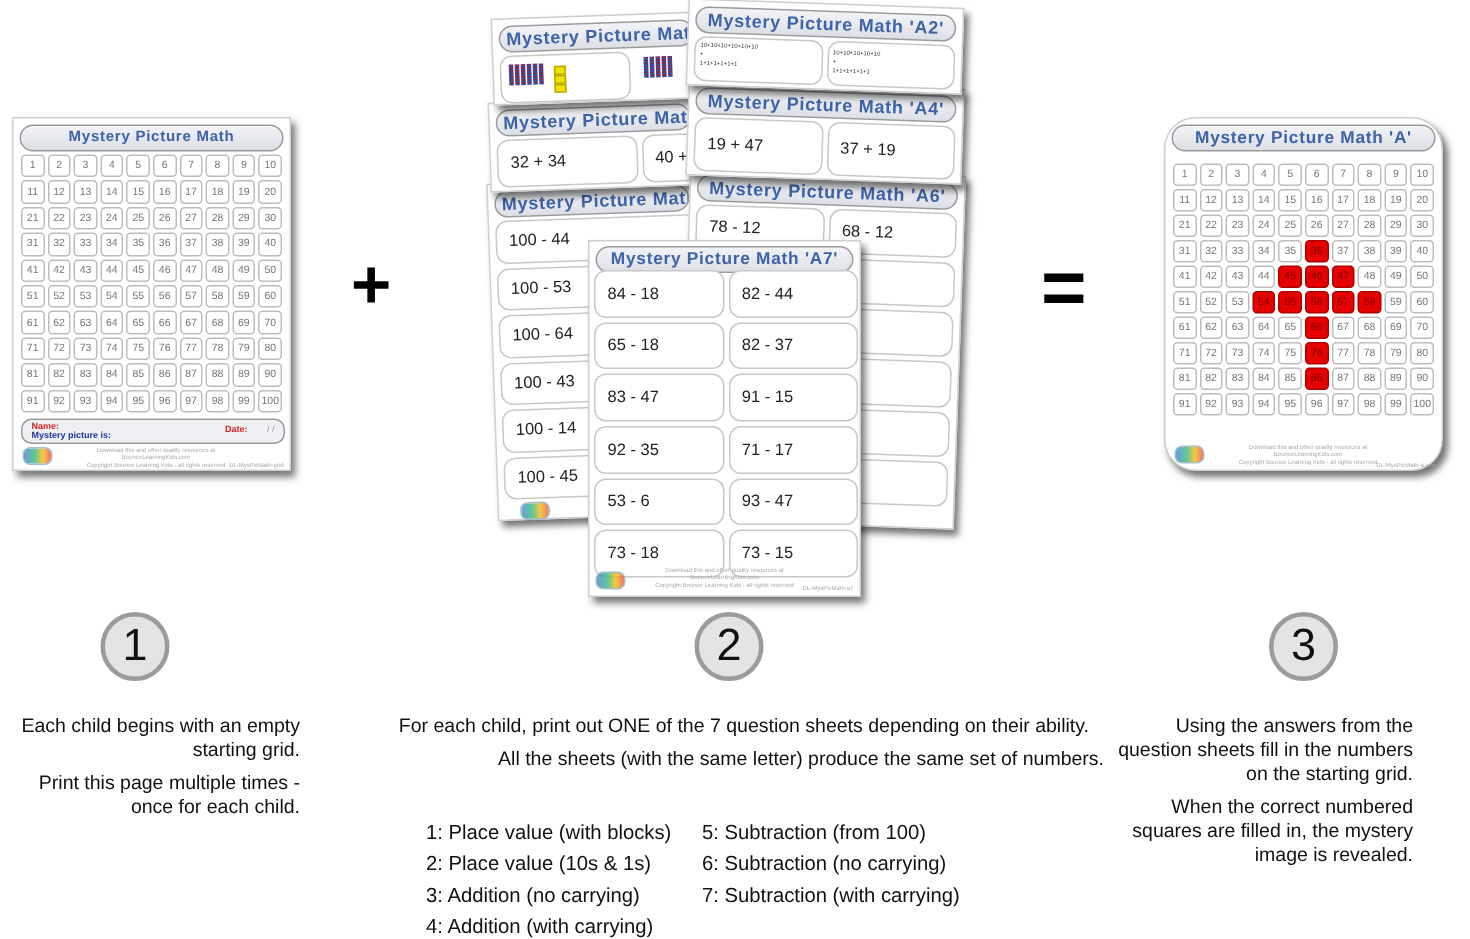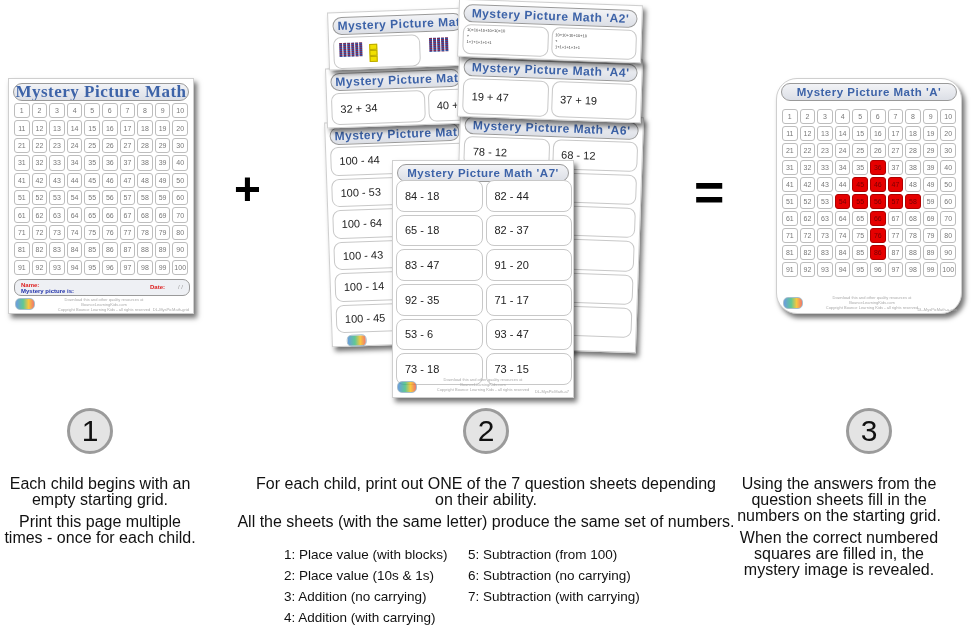--- a/index.html
+++ b/index.html
@@ -27,35 +27,35 @@
   
   .qgrid { position:absolute; display:grid; grid-template-columns:1fr 1fr; gap:3px; }
   .q { border:1px solid #c8c8c8; border-radius:8px; font-size:11px; color:#222; display:flex; align-items:center; padding-left:8px; background:#fff; }
 
   
   .op { position:absolute; font-weight:bold; color:#000; }
 
   
   .circle { position:absolute; width:46px; height:46px; border-radius:50%; border:3px solid #9b9b9b; background:#e4e4e4; box-sizing:border-box; display:flex; align-items:center; justify-content:center; font-size:30px; color:#111; }
 
-  .desc { position:absolute; text-align:center; font-size:16px; line-height:16px; color:#111; }
+  .desc { position:absolute; text-align:right; font-size:13px; line-height:16px; color:#111; }
   .desc p { margin:0 0 6px 0; }
   .list { position:absolute; font-size:13.5px; line-height:21px; color:#111; }
   .list div { white-space:nowrap; }
 
   .blocks { position:absolute; display:grid; grid-template-columns:repeat(6,3px); gap:1px; }
   .blocks span { width:3px; height:14px; background:repeating-linear-gradient(#7b2b55 0 1px,#3550a0 1px 2px); }
   .ones { position:absolute; width:6px; height:4px; background:#f1e000; border:1px solid #b9a800; }
   .small-math { position:absolute; font-size:4px; color:#333; line-height:6px; }
 </style>
 </head>
 <body>
 
 <div class="sheet" style="left:8px; top:78px; width:186px; height:236px;">
-  <div class="sheet-title" style="font-size:17px;font-family:Liberation Serif, serif;">Mystery Picture Math</div>
+  <div class="sheet-title" style="font-size:10px;">Mystery Picture Math</div>
   <div class="grid" id="start-grid" style="left:5px; top:24px; width:174px; height:172px;">
       <div class="cell">1</div>
       <div class="cell">2</div>
       <div class="cell">3</div>
       <div class="cell">4</div>
       <div class="cell">5</div>
       <div class="cell">6</div>
       <div class="cell">7</div>
       <div class="cell">8</div>
       <div class="cell">9</div>
@@ -259,21 +259,21 @@
 </div>
 
 <div class="sheet" style="left:392px; top:160px; width:182px; height:238px;">
   <div class="sheet-title" style="top:3px; font-size:11.5px;">Mystery Picture Math 'A7'</div>
   <div class="qgrid" id="a7-grid" style="left:3px; top:19px; width:176px; height:205px; grid-template-rows:repeat(6,1fr);">
       <div class="q">84 - 18</div>
       <div class="q">82 - 44</div>
       <div class="q">65 - 18</div>
       <div class="q">82 - 37</div>
       <div class="q">83 - 47</div>
-      <div class="q">91 - 20</div>
+      <div class="q">91 - 15</div>
       <div class="q">92 - 35</div>
       <div class="q">71 - 17</div>
       <div class="q">53 - 6</div>
       <div class="q">93 - 47</div>
       <div class="q">73 - 18</div>
       <div class="q">73 - 15</div>
     </div>
   <div class="logo" style="left:4px; top:220px;"></div>
   <div class="footer-text" style="left:40px; top:216px; width:100px;">
     <div>Download this and other quality resources at</div>

